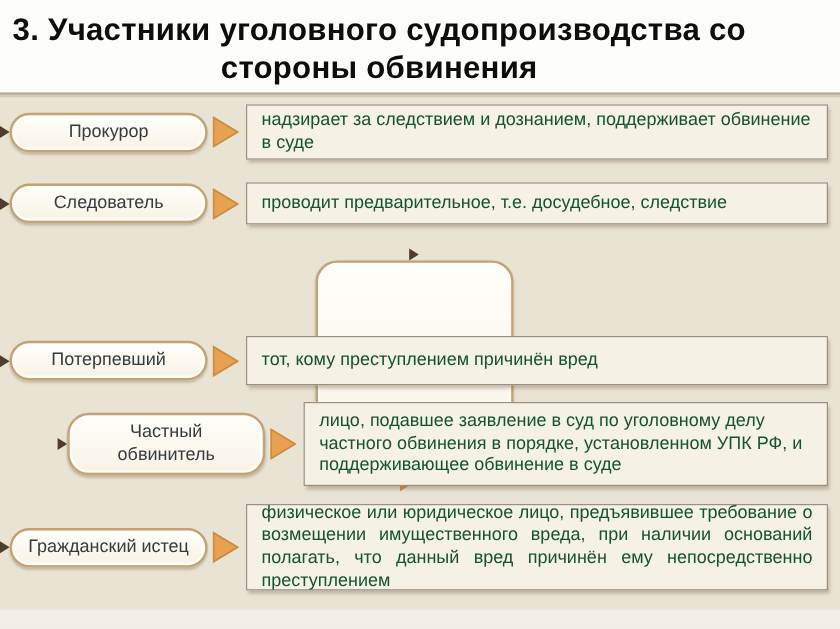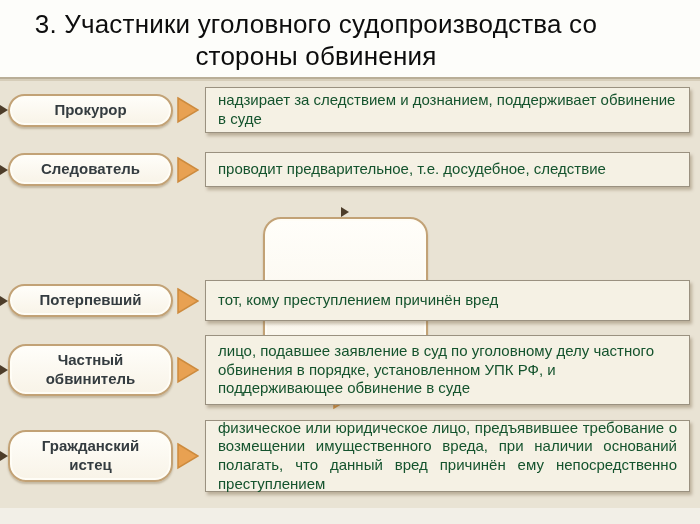--- a/index.html
+++ b/index.html
@@ -5,21 +5,21 @@
   * { margin:0; padding:0; box-sizing:border-box; }
   html,body { width:700px; height:524px; overflow:hidden; }
   body {
     font-family:"Liberation Sans","DejaVu Sans",sans-serif;
     background:#fdfdfa;
     position:relative;
   }
   .title {
     position:absolute; top:9px; left:0; width:632px;
     text-align:center;
-    font-size:26px; font-weight:normal; line-height:1.22;
+    font-size:26px; font-weight:bold; line-height:1.22;
     color:#0d0d0d;
     letter-spacing:0.2px;
   }
   .title-inner { display:inline-block; max-width:640px; }
   .panel {
     position:absolute; top:77px; left:0; width:700px; height:447px;
     background:#e9e3d4;
     border-top:2px solid #b9ae97;
     box-shadow:inset 0 2px 0 #d6cdb9;
   }
@@ -28,21 +28,21 @@
     background:#f2efe7;
   }
   .row {
     position:absolute; left:0; right:10px;
     display:flex; align-items:center;
   }
   .row-1 { top:87px;  height:46px; }
   .row-2 { top:152px; height:35px; }
   .row-3 { top:207px; height:53px;flex-direction:column; }
   .row-4 { top:280px; height:41px; }
-  .row-5 { top:335px; height:70px; }
+  .row-5 { top:335px; height:70px;padding-left:48px; }
   .row-6 { top:420px; height:72px; }
   .nub {
     width:0; height:0; flex:0 0 auto;
     border-top:5px solid transparent;
     border-bottom:5px solid transparent;
     border-left:8px solid #4d3d2a;
     margin-right:0;
   }
   .pill {
     flex:0 0 165px; width:165px;
@@ -50,21 +50,21 @@
     display:flex; align-items:center; justify-content:center;
     background:linear-gradient(#fffefa,#f8f3e7);
     border:2px solid #c2a276;
     border-radius:18px;
     box-shadow:0 2px 2px rgba(130,105,70,.35), inset 0 0 0 2px #fffdf6;
     padding:5px 8px;
     text-align:center;
   }
   .pill span {
     display:inline-block; max-width:138px;
-    font-size:15px; font-weight:bold; line-height:1.25;
+    font-size:15px; font-weight:normal; line-height:1.25;
     color:#343c40;
   }
   .arrow { flex:0 0 auto; margin:0 6px 0 4px; display:flex; align-items:center; }
   .desc {
     flex:1 1 auto; align-self:stretch;
     display:flex; align-items:center;
     background:#f5f1e4;
     border:1px solid #9a9180;
     box-shadow:2px 3px 3px rgba(120,100,70,.4);
     padding:3px 12px;

